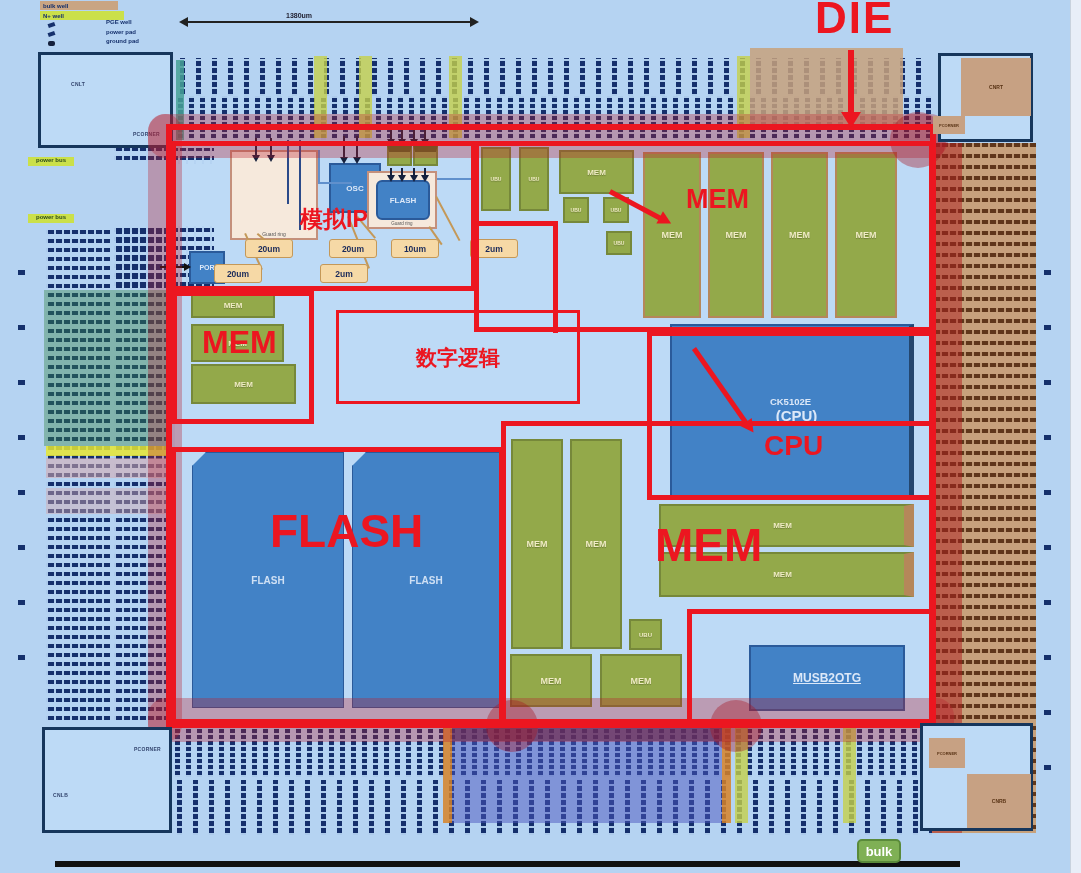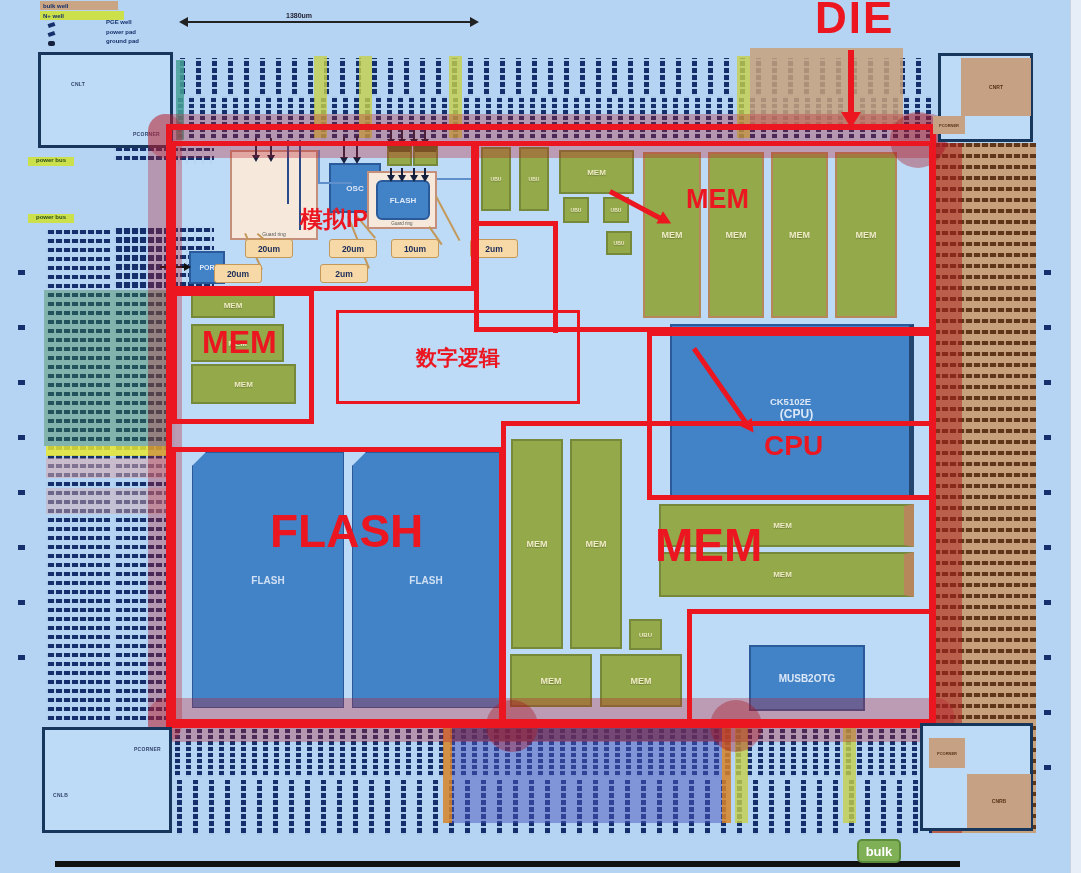--- a/index.html
+++ b/index.html
@@ -210,21 +210,21 @@
     </div>
   <div class="grn" style="left:771px;top:152px;width:57px;height:166px;border:2px solid #b5875a;font-size:9px;">
       <span>MEM</span>
     </div>
   <div class="grn" style="left:835px;top:152px;width:62px;height:166px;border:2px solid #b5875a;font-size:9px;">
       <span>MEM</span>
     </div>
 
   <div class="blu" style="left:670px;top:324px;width:244px;height:174px;border-right:5px solid #24466e;flex-direction:column;justify-content:flex-start;padding-top:70px;font-size:9.5px;">
     <span>CK5102E</span>
-    <span style="font-size:12px;margin-left:12px;">(CPU)</span>
+    <span style="font-size:15px;margin-left:12px;">(CPU)</span>
   </div>
 
   <div class="grn" style="left:191px;top:292px;width:84px;height:26px;font-size:8px;">
       <span>MEM</span>
     </div>
   <div class="grn" style="left:191px;top:324px;width:93px;height:38px;font-size:8px;">
       <span>MEM</span>
     </div>
   <div class="grn" style="left:191px;top:364px;width:105px;height:40px;font-size:8px;">
       <span>MEM</span>
@@ -253,21 +253,21 @@
       <span>MEM</span>
     </div>
 
   <div class="grn" style="left:659px;top:504px;width:255px;height:43px;border-right:10px solid #b5875a;font-size:8px;">
       <span>MEM</span>
     </div>
   <div class="grn" style="left:659px;top:552px;width:255px;height:45px;border-right:10px solid #b5875a;font-size:8px;">
       <span>MEM</span>
     </div>
 
-  <div class="blu" style="left:749px;top:645px;width:116px;height:66px;font-size:10px;">
+  <div class="blu" style="left:749px;top:645px;width:156px;height:66px;font-size:12px;text-decoration:underline;">
     <span>MUSB2OTG</span>
   </div>
 
   <div class="rosy" style="left:148px;top:114px;width:800px;height:44px;"></div>
   <div class="rosy" style="left:148px;top:114px;width:34px;height:628px;"></div>
   <div class="rosy" style="left:148px;top:698px;width:806px;height:44px;"></div>
   <div class="blob" style="left:890px;top:112px;width:56px;height:56px;"></div>
   <div class="blob" style="left:486px;top:700px;width:52px;height:52px;"></div>
   <div class="blob" style="left:710px;top:700px;width:52px;height:52px;"></div>
 

